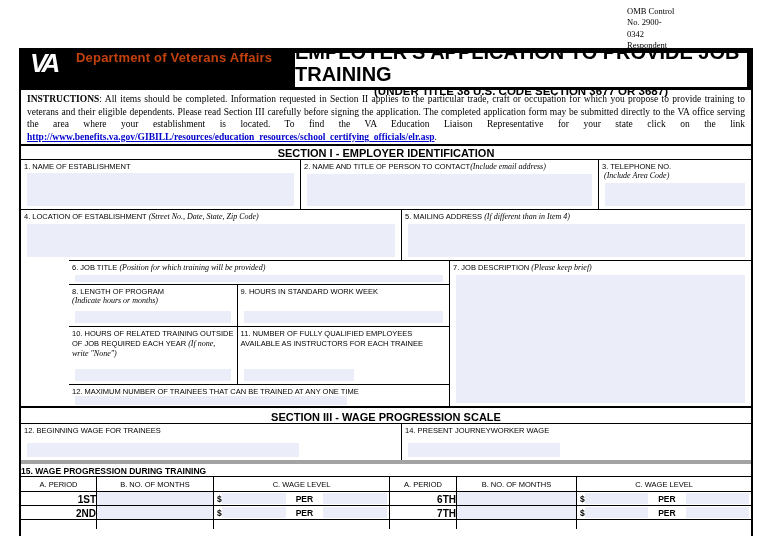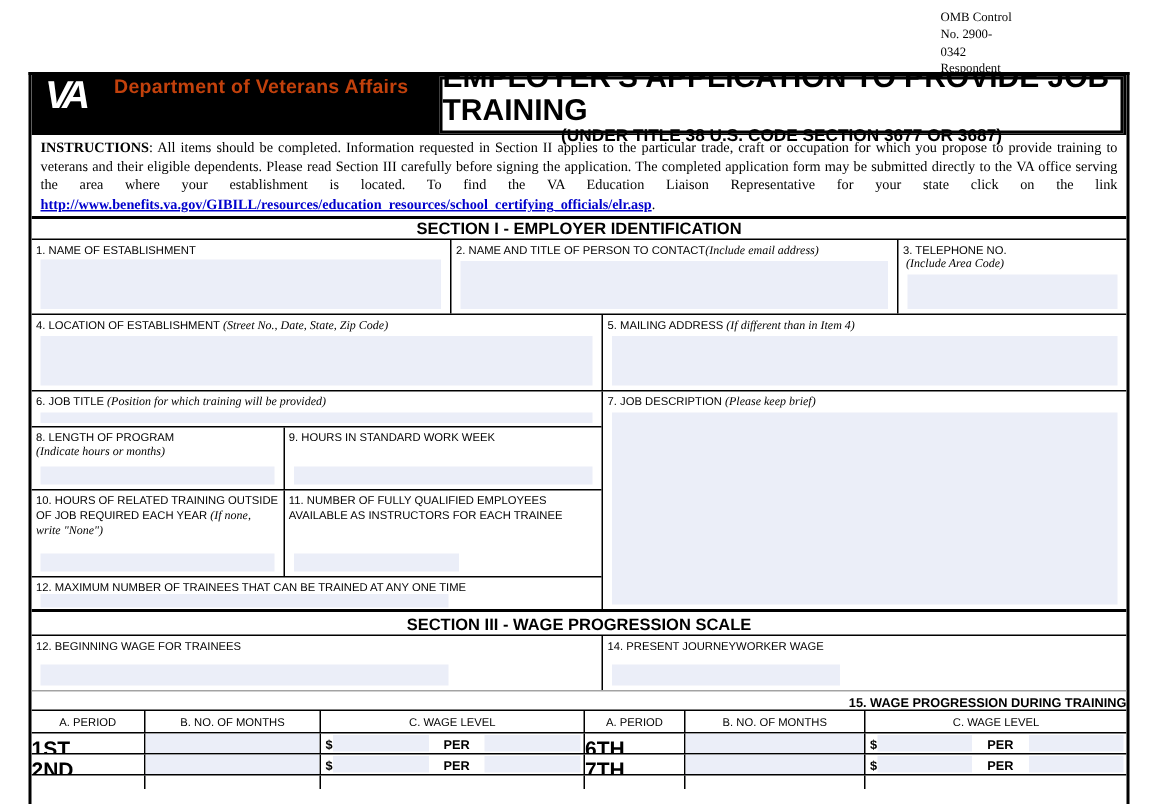--- a/index.html
+++ b/index.html
@@ -23,44 +23,44 @@
   .t1 { font-weight:bold; font-size:20px; line-height:1.1; }
   .t2 { font-weight:bold; font-size:11.5px; line-height:1.15; }
 
   .instr { height:54px; padding:3px 6px 20px 6px; font-family:"Liberation Serif", serif;
            font-size:9.5px; line-height:1.32; text-align:justify; }
   .instr b { font-weight:bold; }
   .lnk { color:var(--link-color); font-weight:bold; text-decoration:underline; cursor:pointer; }
 
   .sechdr { border-top:2px solid #000; text-align:center; font-weight:bold;
             font-size:11px; padding-top:1px; }
-  .s15hdr { border-top:1px solid #a3a3a3; text-align:right; font-weight:bold;
+  .s15hdr { border-top:4px solid #a3a3a3; text-align:left; font-weight:bold;
             font-size:8.5px; padding-top:2px; }
 
   .row { display:flex; border-top:1px solid #000; }
   .cell { display:flex; flex-direction:column; border-right:1px solid #000; }
   .cell:last-child { border-right:none; }
   .label { font-size:7.5px; line-height:1.25; padding:2px 3px 0 3px; font-weight:normal; }
   .hint { font-family:"Liberation Serif", serif; font-style:italic; font-size:8px; }
   .hint.blk { display:block; padding-left:2px; }
   .input { background:var(--input-bg); margin:2px 6px 3px 6px; flex:1; }
   .input.short { flex:0 0 auto; height:12px; margin-top:auto; }
 
   
-  .s2body { display:flex; height:146px; }
+  .s2body { display:flex; height:146px;margin-left:48px; }
   .s2left { width:381px; border-right:1px solid #000; display:flex; flex-direction:column; }
   .s2right { flex:1; display:flex; flex-direction:column; }
   .lrow { display:flex; border-top:1px solid #000; }
   .lrow:first-child { border-top:none; }
 
   
   .thead .tcell { font-size:7.5px; text-align:center; padding-top:3px; }
   .tcell { border-right:1px solid #000; overflow:hidden; }
   .tcell:last-child { border-right:none; }
-  .period { font-weight:bold; font-size:14px; text-align:left; padding-top:2px; }
+  .period { font-weight:bold; font-size:10px; text-align:right; padding-top:2px; }
   .monthsbox { background:var(--input-bg); height:100%; }
   .wagecell { display:flex; align-items:stretch; height:100%; padding:1px 2px 1px 3px; gap:0; }
   .dollar, .per { font-weight:bold; font-size:8.5px; line-height:12px; }
   .per { padding:0 10px; }
   .winput { flex:1; background:var(--input-bg); }
 
   .w76{width:76px;} .w117{width:117px;} .w176{width:176px;}
   .w67{width:67px;} .w120{width:120px;} .w174{width:174px;}
 
   .logo-svg { display:block; }

